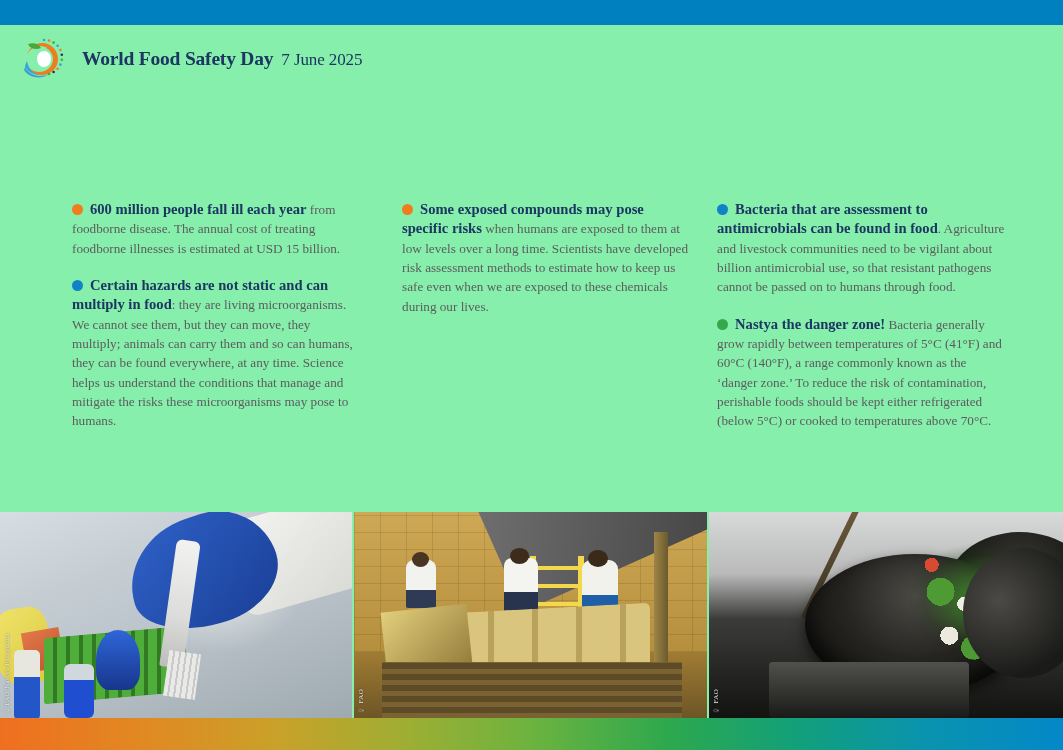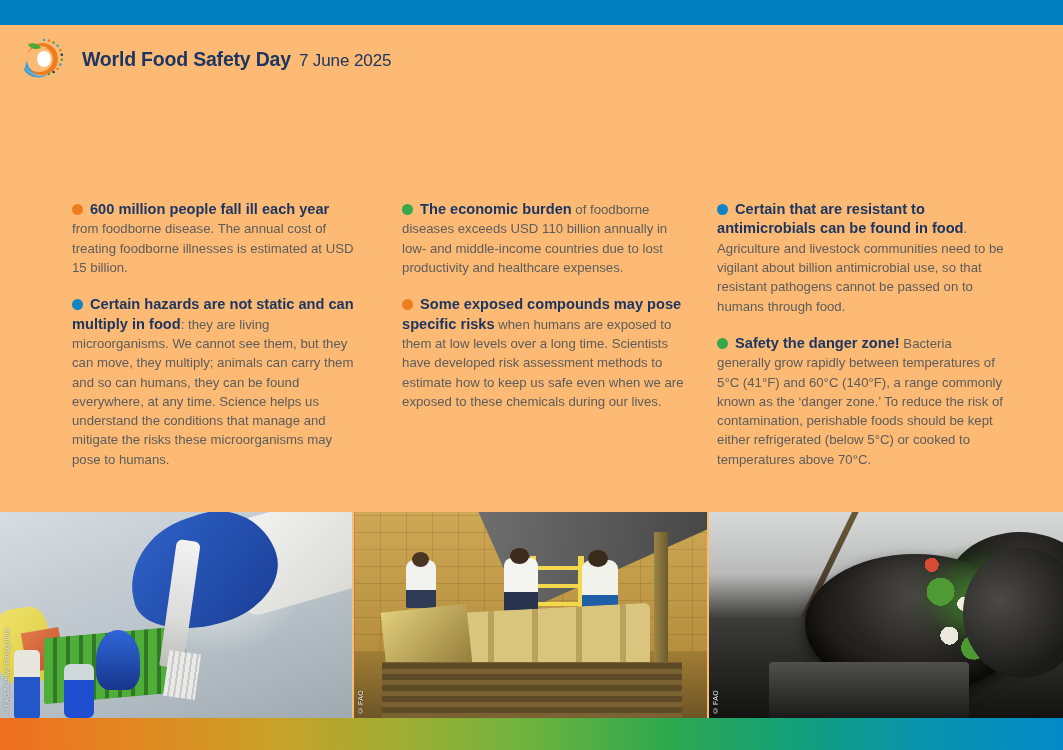--- a/index.html
+++ b/index.html
@@ -7,21 +7,22 @@
     width: 1063px;
     height: 750px;
     overflow: hidden;
     background: #ffffff;
     font-family: "Liberation Sans", sans-serif;
   }
   .page {
     position: relative;
     width: 1063px;
     height: 750px;
-    background: #fdba74;
+    background: #86efac;
+    font-family: Liberation Serif, serif;
   }
 
   
   .topbar {
     position: absolute;
     left: 0; top: 0;
     width: 1063px; height: 25px;
     background: #0080bf;
   }
 
@@ -411,33 +412,30 @@
       <p class="fact">
         <span class="bullet orange"></span><span class="lead">600 million people fall ill each year</span><span class="body"> from foodborne disease. The annual cost of treating foodborne illnesses is estimated at USD 15 billion.</span>
       </p>
       <p class="fact">
         <span class="bullet blue"></span><span class="lead">Certain hazards are not static and can multiply in food</span><span class="body">: they are living microorganisms. We cannot see them, but they can move, they multiply; animals can carry them and so can humans, they can be found everywhere, at any time. Science helps us understand the conditions that  manage and mitigate the risks these microorganisms may pose to humans.</span>
       </p>
     </div>
 
     <div class="col">
       <p class="fact">
-        <span class="bullet green"></span><span class="lead">The economic burden</span><span class="body"> of foodborne diseases exceeds USD 110 billion annually in low- and middle-income countries due to lost productivity and healthcare expenses.</span>
+        <span class="bullet orange"></span><span class="lead">Some exposed compounds may pose specific risks</span><span class="body"> when humans are exposed to them at low levels over a long time. Scientists have developed risk assessment methods to estimate how to keep us safe even when we are exposed to these chemicals during our lives.</span>
+      </p>
+    </div>
+
+    <div class="col">
+      <p class="fact">
+        <span class="bullet blue"></span><span class="lead">Bacteria that are assessment to antimicrobials can be found in food</span><span class="body">. Agriculture and livestock communities need to be vigilant about billion antimicrobial use, so that resistant pathogens cannot be passed on to humans through food.</span>
       </p>
       <p class="fact">
-        <span class="bullet orange"></span><span class="lead">Some exposed compounds may pose specific risks</span><span class="body"> when humans are exposed to them at low levels over a long time. Scientists have developed risk assessment methods to estimate how to keep us safe even when we are exposed to these chemicals during our lives.</span>
-      </p>
-    </div>
-
-    <div class="col">
-      <p class="fact">
-        <span class="bullet blue"></span><span class="lead">Certain that are resistant to antimicrobials can be found in food</span><span class="body">. Agriculture and livestock communities need to be vigilant about billion antimicrobial use, so that resistant pathogens cannot be passed on to humans through food.</span>
-      </p>
-      <p class="fact">
-        <span class="bullet green"></span><span class="lead">Safety the danger zone!</span><span class="body"> Bacteria generally grow rapidly between temperatures of 5°C (41°F) and 60°C (140°F), a range commonly known as the ‘danger zone.’ To reduce the risk of contamination, perishable foods should be kept either refrigerated (below 5°C) or cooked to temperatures above 70°C.</span>
+        <span class="bullet green"></span><span class="lead">Nastya the danger zone!</span><span class="body"> Bacteria generally grow rapidly between temperatures of 5°C (41°F) and 60°C (140°F), a range commonly known as the ‘danger zone.’ To reduce the risk of contamination, perishable foods should be kept either refrigerated (below 5°C) or cooked to temperatures above 70°C.</span>
       </p>
     </div>
 
   </div>
 
   <div class="photostrip">
 
     <div class="photo p1">
       <div class="yellowbag"></div>
       <div class="orangebox"></div>

